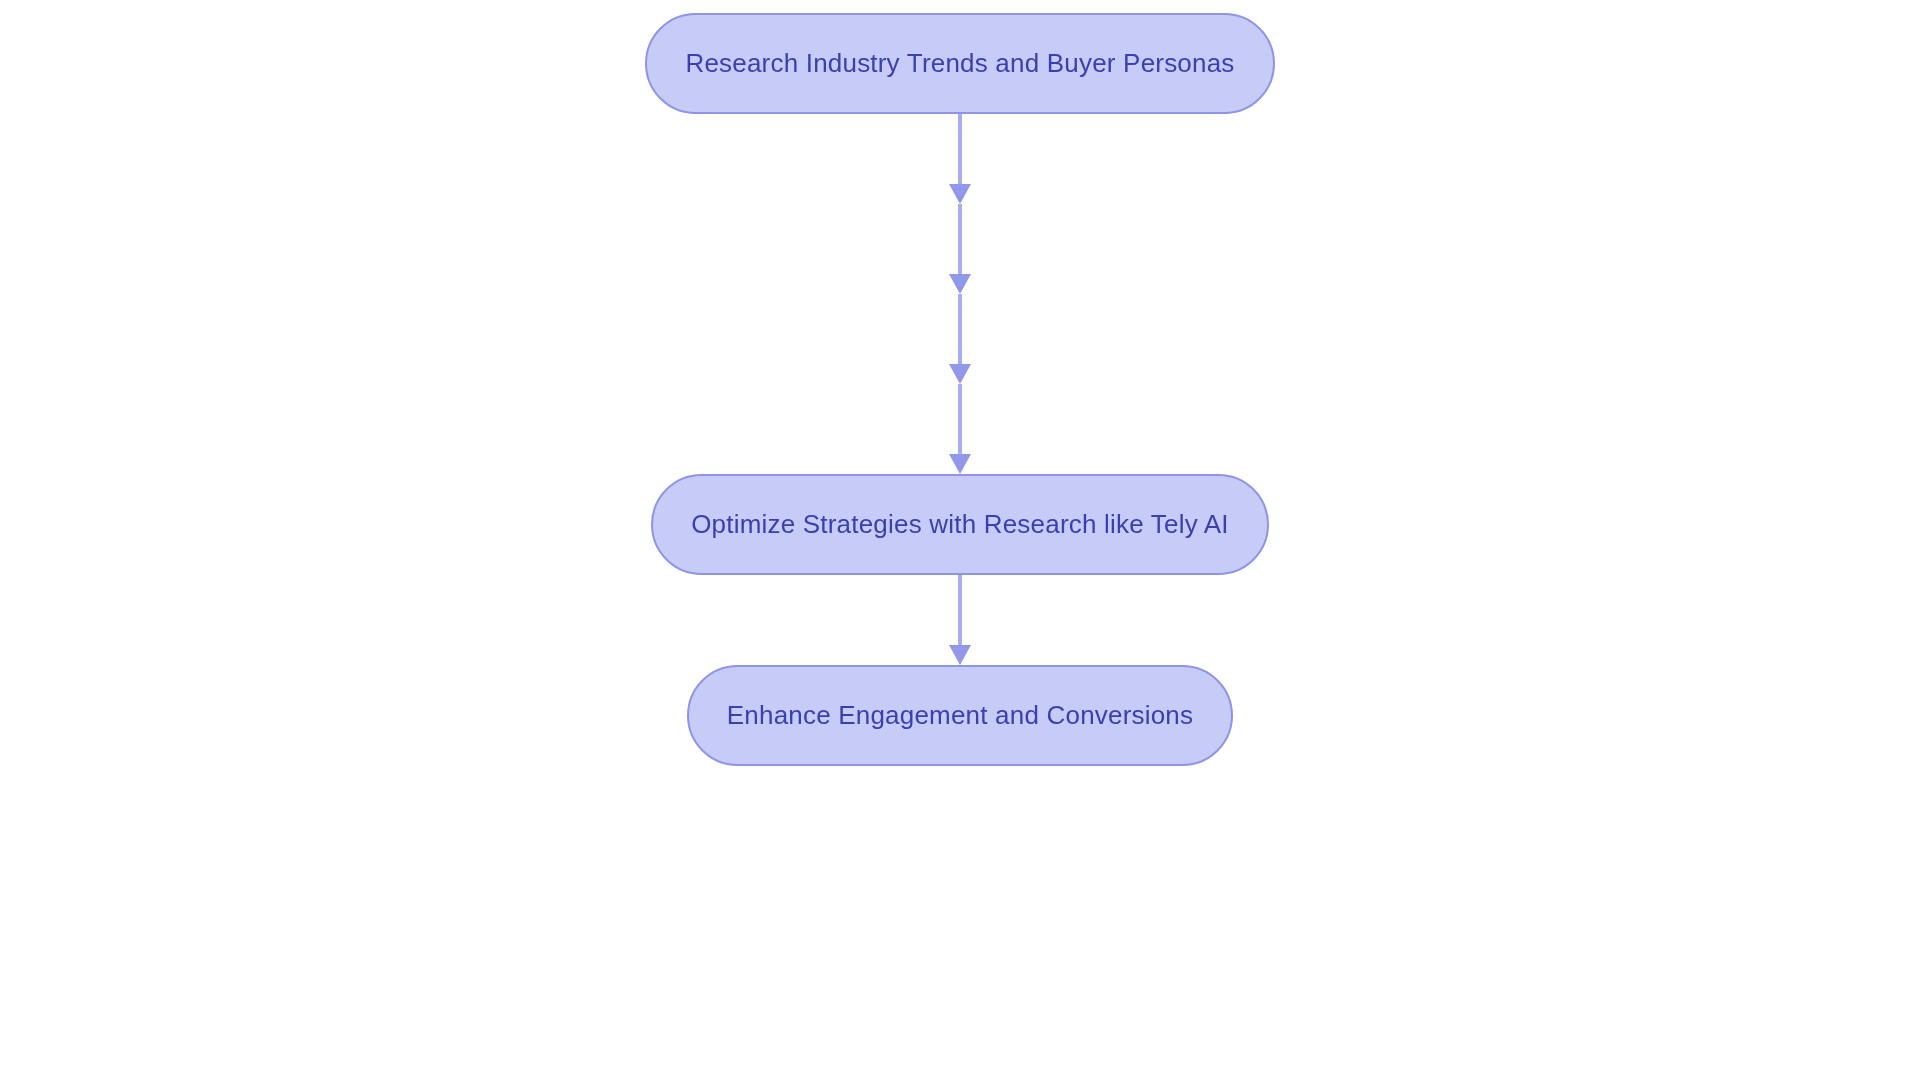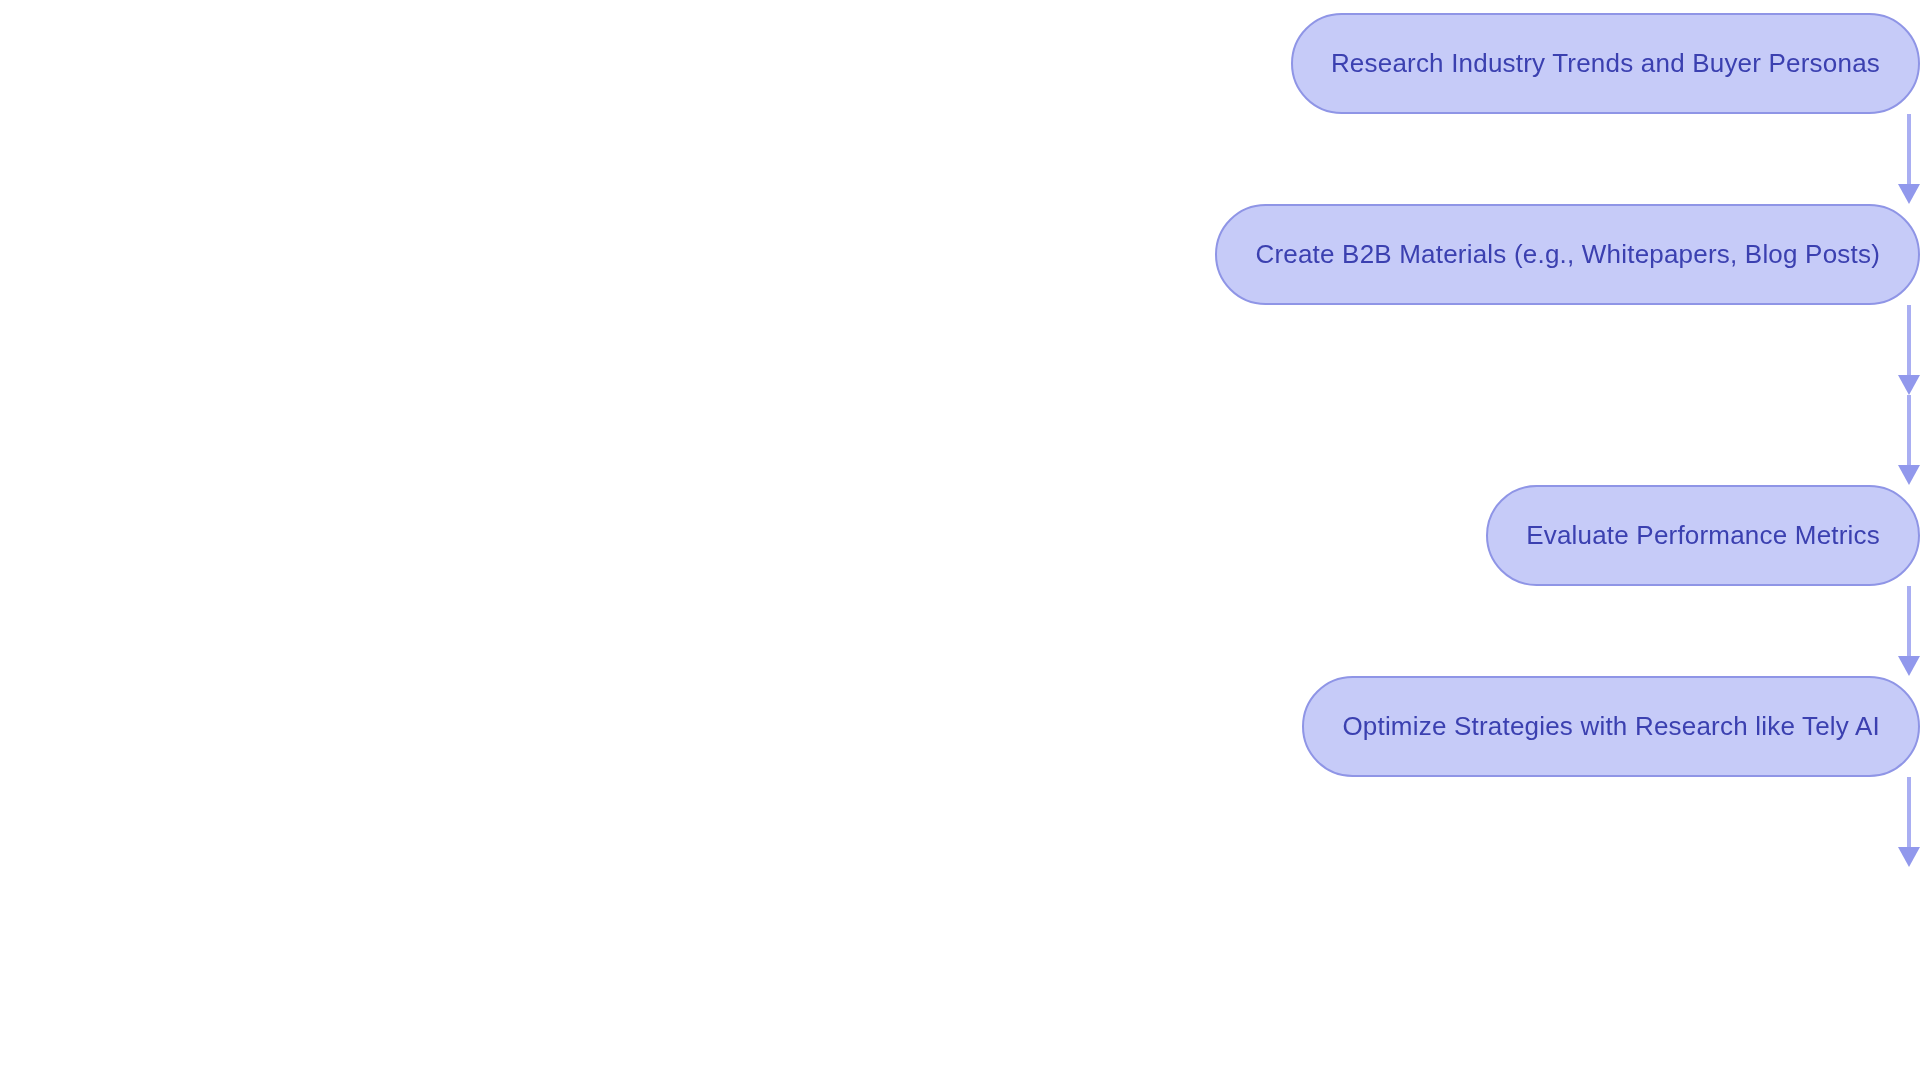--- a/index.html
+++ b/index.html
@@ -10,21 +10,21 @@
     --arrow-shaft:#a9aef2;
     --arrow-head:#9198ec;
   }
   html,body{margin:0;padding:0;background:var(--background);}
   body{
     width:1920px;height:1083px;overflow:hidden;
     font-family:"Liberation Sans", sans-serif;
   }
   .stage{
     width:1920px;height:1083px;box-sizing:border-box;
-    display:flex;flex-direction:column;align-items:flex-end;
+    display:flex;flex-direction:column;align-items:center;
     padding-top:13px;
   }
   .node{
     height:101px;box-sizing:border-box;flex:0 0 auto;
     display:flex;align-items:center;justify-content:center;
     padding:0 38px;border-radius:50.5px;
     background:var(--node-fill);
     border:2px solid var(--node-border);
     color:var(--node-text);
     font-size:26px;letter-spacing:0.2px;white-space:nowrap;
@@ -50,47 +50,44 @@
 
   <div class="node">
     <span>Research Industry Trends and Buyer Personas</span>
   </div>
 
   <div class="arrow">
     <div class="shaft"></div>
     <div class="head"></div>
   </div>
 
-  <div class="node">
-    <span>Create B2B Materials (e.g., Whitepapers, Blog Posts)</span>
-  </div>
 
   <div class="arrow">
     <div class="shaft"></div>
     <div class="head"></div>
   </div>
 
 
   <div class="arrow">
     <div class="shaft"></div>
     <div class="head"></div>
   </div>
 
-  <div class="node">
-    <span>Evaluate Performance Metrics</span>
-  </div>
 
   <div class="arrow">
     <div class="shaft"></div>
     <div class="head"></div>
   </div>
 
   <div class="node">
     <span>Optimize Strategies with Research like Tely AI</span>
   </div>
 
   <div class="arrow">
     <div class="shaft"></div>
     <div class="head"></div>
   </div>
 
+  <div class="node">
+    <span>Enhance Engagement and Conversions</span>
+  </div>
 
 </div>
 
 </body></html>

